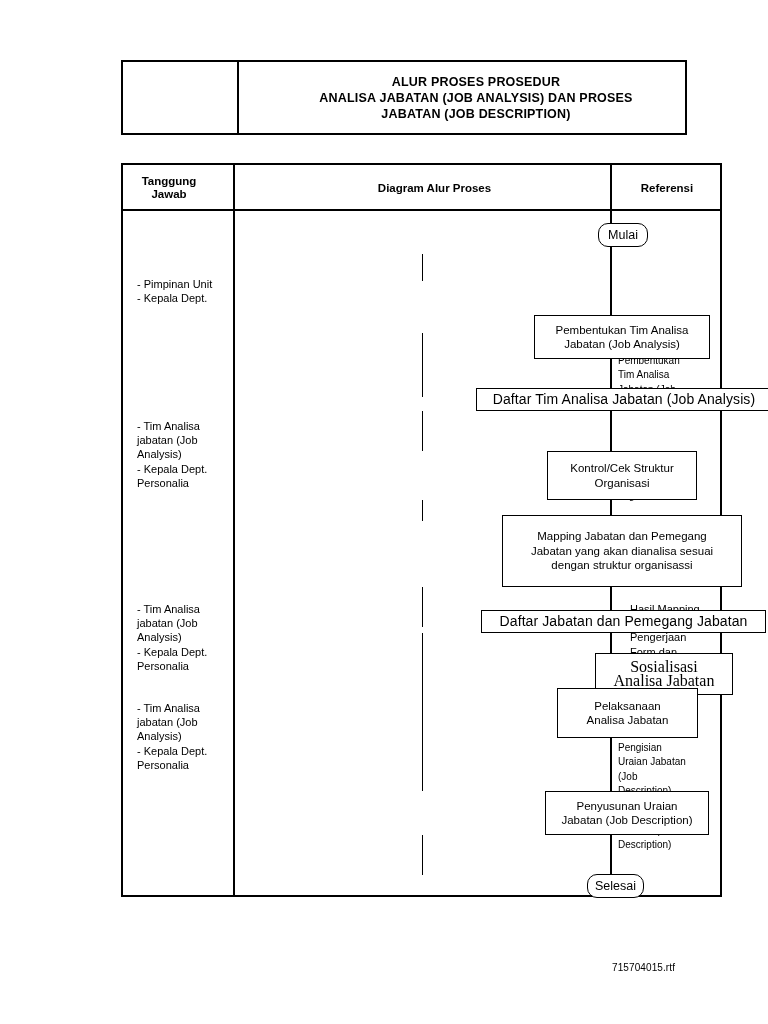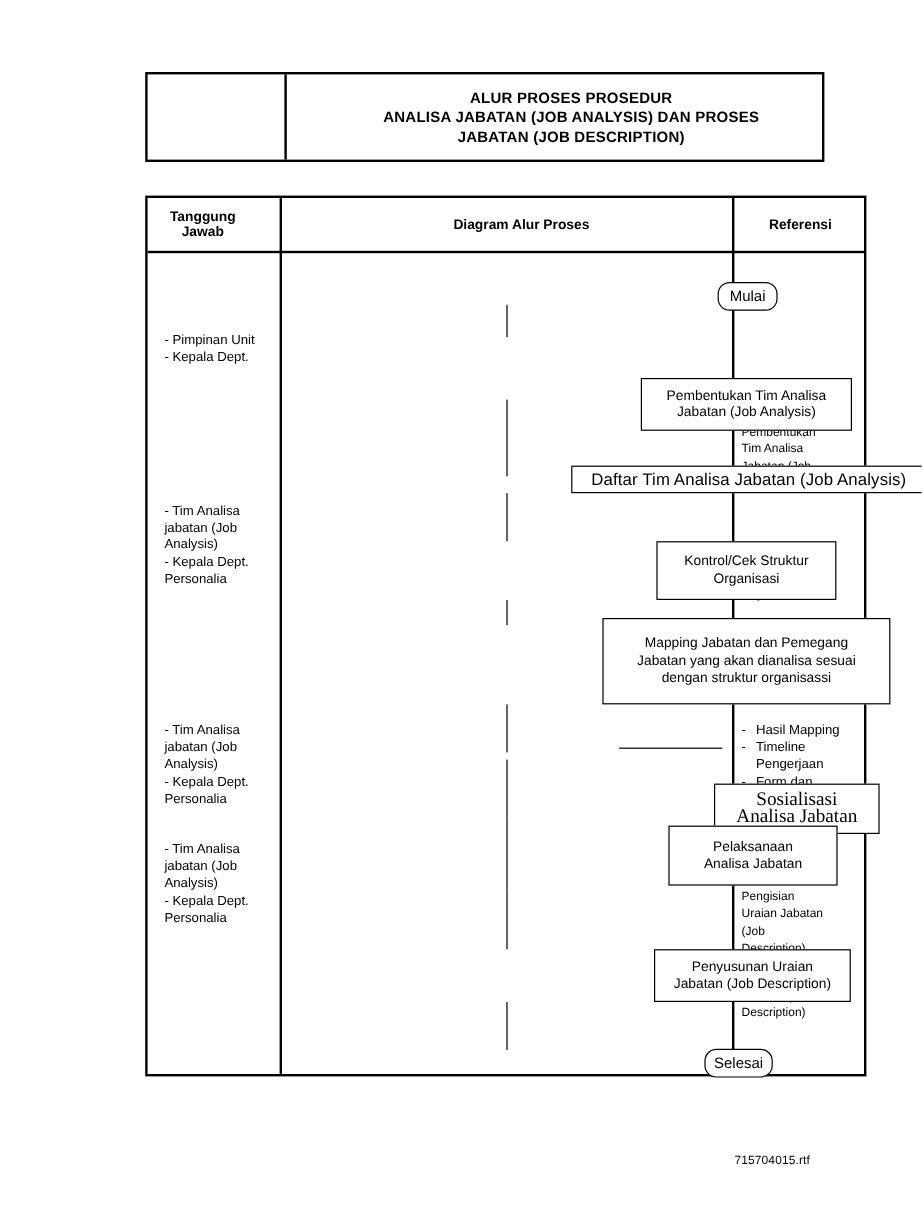--- a/index.html
+++ b/index.html
@@ -272,34 +272,35 @@
     <div class="vline z-mid" style="left:187px; top:122px; height:64px;"></div>
     <div class="vline z-mid" style="left:187px; top:200px; height:40px;"></div>
     <div class="vline z-mid" style="left:187px; top:289px; height:21px;"></div>
     <div class="vline z-mid" style="left:187px; top:376px; height:40px;"></div>
     <div class="vline z-mid" style="left:187px; top:422px; height:48px;"></div>
     <div class="vline z-mid" style="left:187px; top:470px; height:60px;"></div>
     <div class="vline z-mid" style="left:187px; top:530px; height:50px;"></div>
     <div class="vline z-mid" style="left:187px; top:624px; height:40px;"></div>
     <div class="hline z-mid" style="left:281px; top:412px; width:86px;"></div>
 
-    <div class="node terminal" style="left:363px; top:24px; width:50px; height:24px;">Mulai</div>
+    <div class="node terminal" style="left:363px; top:12px; width:50px; height:24px;">Mulai</div>
 
     <div class="node" style="left:299px; top:104px; width:176px; height:44px;">Pembentukan Tim Analisa
 Jabatan (Job Analysis)</div>
 
     <div class="node doc-band" style="left:241px; top:177px; width:296px; height:23px;">Daftar Tim Analisa Jabatan (Job Analysis)</div>
 
     <div class="node" style="left:312px; top:240px; width:150px; height:49px;">Kontrol/Cek Struktur
 Organisasi</div>
 
     <div class="node" style="left:267px; top:304px; width:240px; height:72px;">Mapping Jabatan dan Pemegang
 Jabatan yang akan dianalisa sesuai
 dengan struktur organisassi</div>
 
+    <div class="node doc-band" style="left:246px; top:399px; width:285px; height:23px;">Daftar Jabatan dan Pemegang Jabatan</div>
 
     <div class="node z-hi" style="left:360px; top:442px; width:138px; height:42px; font-family:'Liberation Serif', serif; font-size:16px;">Sosialisasi
 Analisa Jabatan</div>
 
     <div class="node z-hi" style="left:322px; top:477px; width:141px; height:50px;">Pelaksanaan
 Analisa Jabatan</div>
 
     <div class="node" style="left:310px; top:580px; width:164px; height:44px;">Penyusunan Uraian
 Jabatan (Job Description)</div>
 

